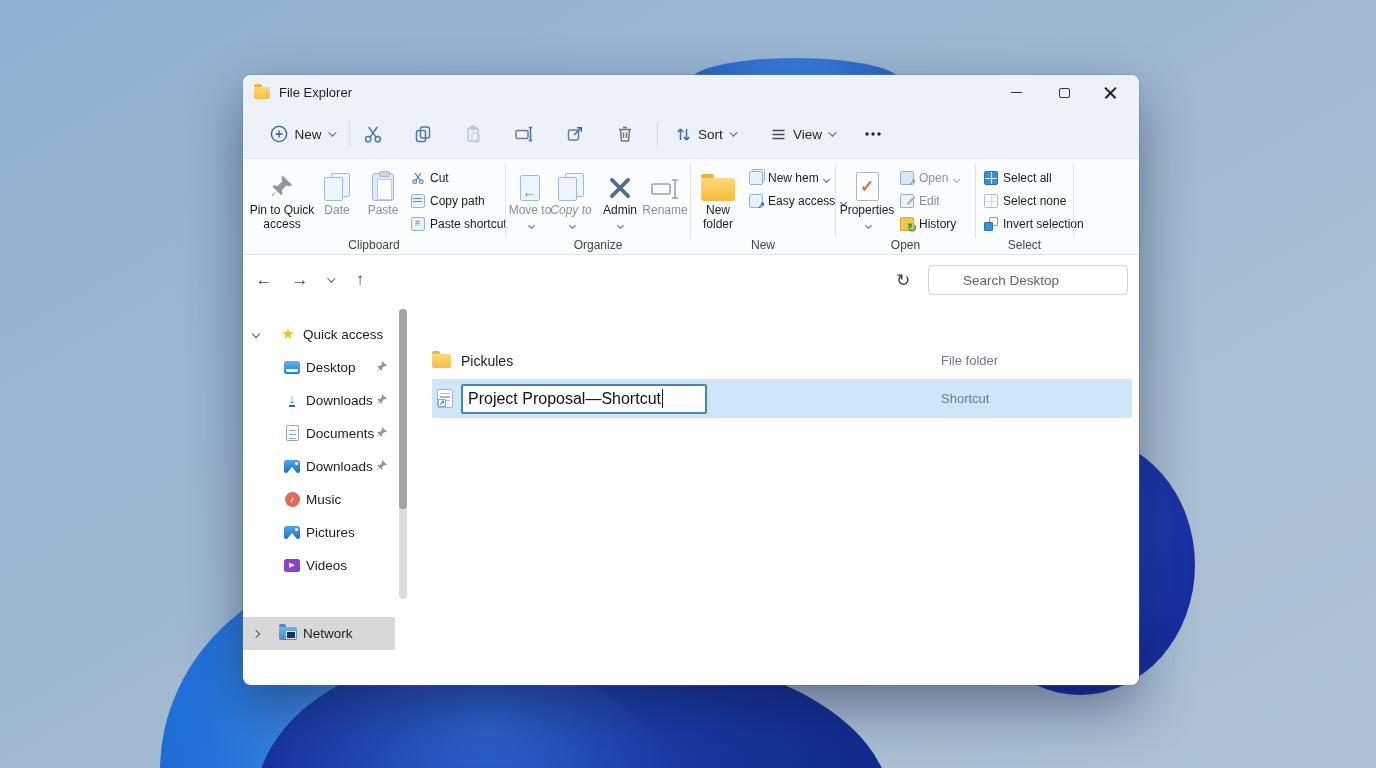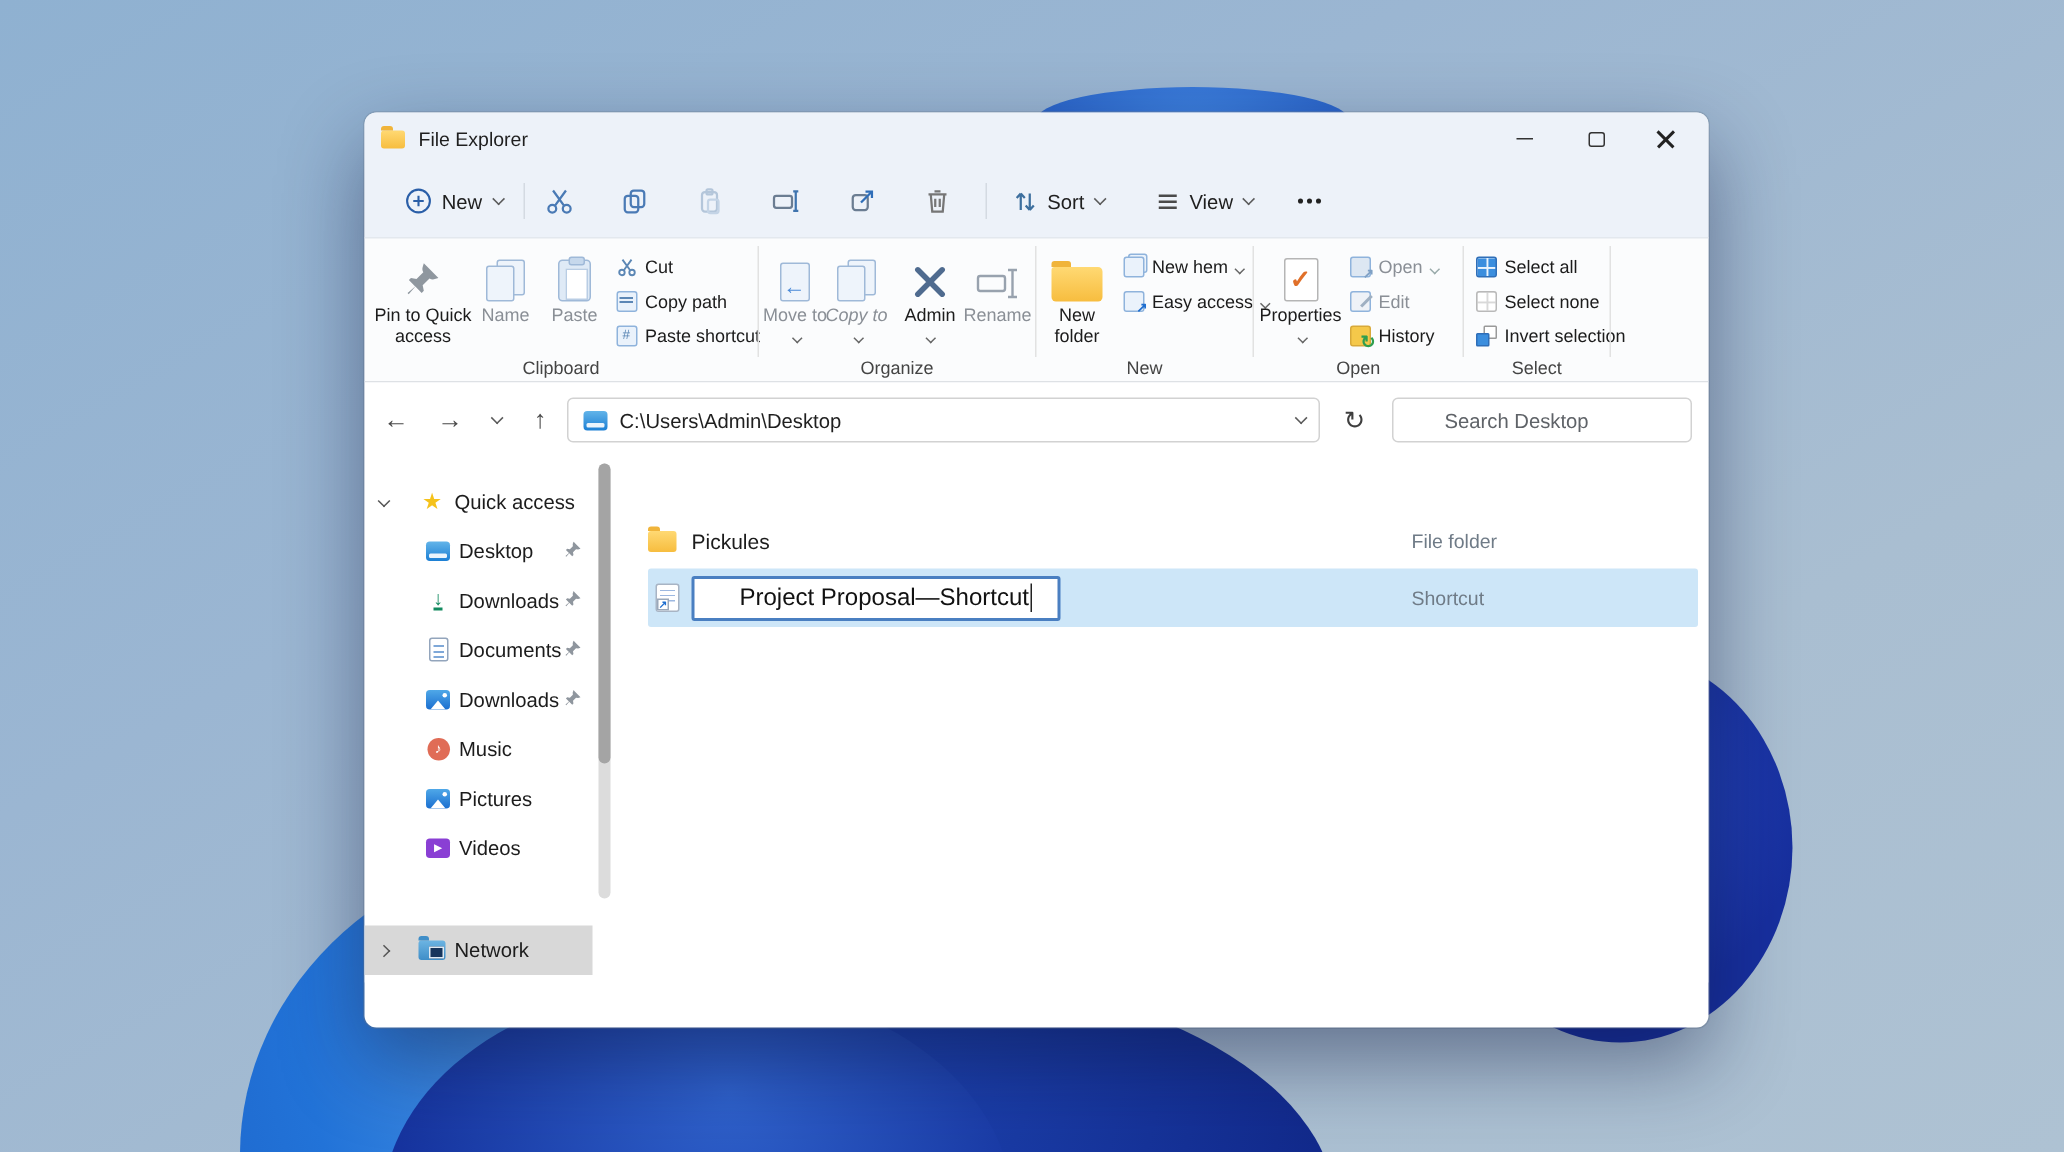--- a/index.html
+++ b/index.html
@@ -136,21 +136,21 @@
   .ftype { position:absolute; left:509px; font-size:13px; color:#6f7b87; }
   .row-pick { top:40px; height:31px; }
   .row-sel { top:74px; height:39px; background:#cde6f8; border-radius:2px; }
   .i-folder { position:relative; width:19px; height:14px; background:linear-gradient(180deg,#ffd973,#f7bd3f); border-radius:2px; margin-right:10px; }
   .i-folder::before { content:""; position:absolute; left:0; top:-3px; width:8px; height:3px; background:#f0b43a; border-radius:2px 2px 0 0; }
   .i-short { position:relative; width:16px; height:19px; background:#fff; border:1px solid #a8b4c4; border-radius:2px; margin:0 8px 0 5px; flex:none; }
   .i-short::before { content:""; position:absolute; left:2px; right:2px; top:3px; height:8px;
     background:repeating-linear-gradient(180deg,#9db8e0 0 1.2px,transparent 1.2px 3.4px); }
   .i-short .sarr { position:absolute; left:0px; bottom:0px; width:8px; height:8px; background:#fff; border:1px solid #9aa8ba; font-size:7px; color:#1f6fd0; font-weight:bold; display:flex; align-items:center; justify-content:center; }
   .renamebox { display:flex; align-items:center; width:246px; height:30px; background:#fff; border:2px solid #4a7fc1; border-radius:2px; padding:0 5px; overflow:hidden; white-space:nowrap; }
-  .renamebox .rtext { font-size:16px; color:#111;margin-left:25px; }
+  .renamebox .rtext { font-size:16px; color:#111; }
   .caret { display:inline-block; width:1.5px; height:19px; background:#222; margin-left:1px; vertical-align:middle; }
 
   
   .statusbar { position:relative; height:30px; background:#fff; border-top:1px solid #ececec; }
   .scount { position:absolute; left:15px; top:7px; font-size:12.5px; color:#2f2f2f; }
   .sdiv { position:absolute; left:112px; top:6px; width:1px; height:18px; background:#e4e4e4; }
   .vbtn { position:absolute; top:5px; width:22px; height:20px; display:flex; align-items:center; justify-content:center; border-radius:2px; }
   .vbtn.details { left:845px; background:#ddeefb; border:1px solid #7fb5e0; }
   .vbtn.thumbs { left:872px; }
   .g-lines { width:13px; height:11px; background:repeating-linear-gradient(180deg,#3a3a3a 0 1.6px,transparent 1.6px 4.2px); }
@@ -264,21 +264,21 @@
           <svg width="26" height="26" viewBox="0 0 24 24">
               <path d="M14.5 2.5l7 7-2.2.7c-1.1.35-2.3.2-3.3-.4l-4.2 4.2.7 3.4-1.3 1.3-3.9-3.9-4.1 4.7-.7-.7 4.7-4.1-3.9-3.9 1.3-1.3 3.4.7 4.2-4.2c-.6-1-.75-2.2-.4-3.3l.7-2.2z" fill="#8f979f"></path>
             </svg>
         </div>
         <div class="rlb">Pin to Quick access</div>
       </div>
       <div class="rbig dim" style="left:72px;width:44px;">
         <div class="ric">
             <span class="copyl"></span>
           </div>
-        <div class="rlb">Name</div>
+        <div class="rlb">Date</div>
       </div>
       <div class="rbig dim" style="left:118px;width:44px;">
         <div class="ric">
             <span class="pastel"></span>
           </div>
         <div class="rlb">Paste</div>
       </div>
       <div class="rrow" style="left:168px;top:8px;">
         <svg width="14" height="14" viewBox="0 0 20 20" fill="none" stroke="#5c87b5" stroke-width="1.8">
             <circle cx="5.2" cy="15.2" r="2.6"></circle>
@@ -431,25 +431,20 @@
       </div>
     <div class="nbtn" style="left:42px;">
         <span>→</span>
       </div>
     <div class="nbtn" style="left:76px;width:22px;">
         <i class="chv"></i>
       </div>
     <div class="nbtn" style="left:102px;">
         <span>↑</span>
       </div>
-    <div class="addr">
-      <span class="i-desktop"></span>
-      <span class="addr-text">C:\Users\Admin\Desktop</span>
-      <i class="chv"></i>
-    </div>
     <div class="refreshbtn">
         <span>↻</span>
       </div>
     <div class="searchbox">
       <svg width="14" height="14" viewBox="0 0 16 16" fill="none" stroke="#5f6368" stroke-width="1.5">
           <circle cx="6.8" cy="6.8" r="4.8"></circle>
           <path d="M10.5 10.5 15 15"></path>
         </svg>
       <input type="text" placeholder="Search Desktop" style="">
     </div>

